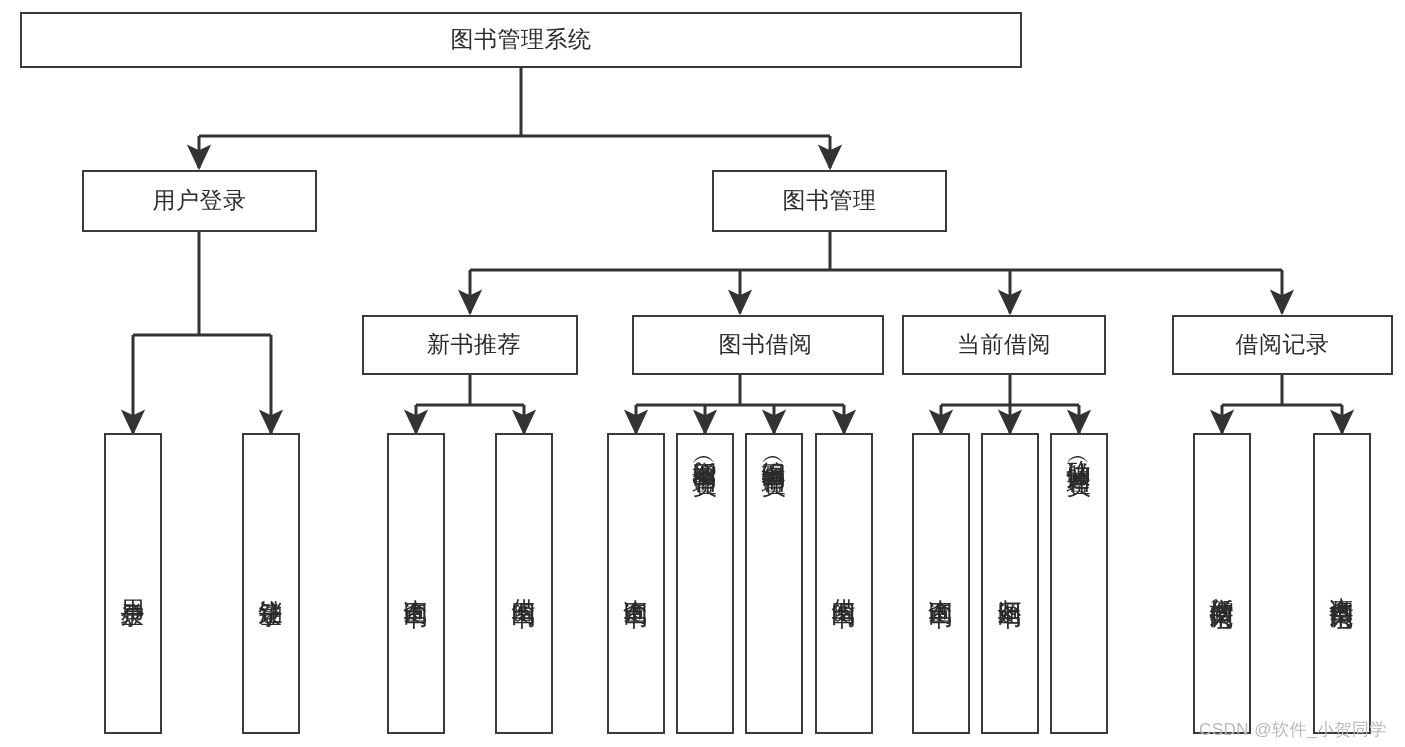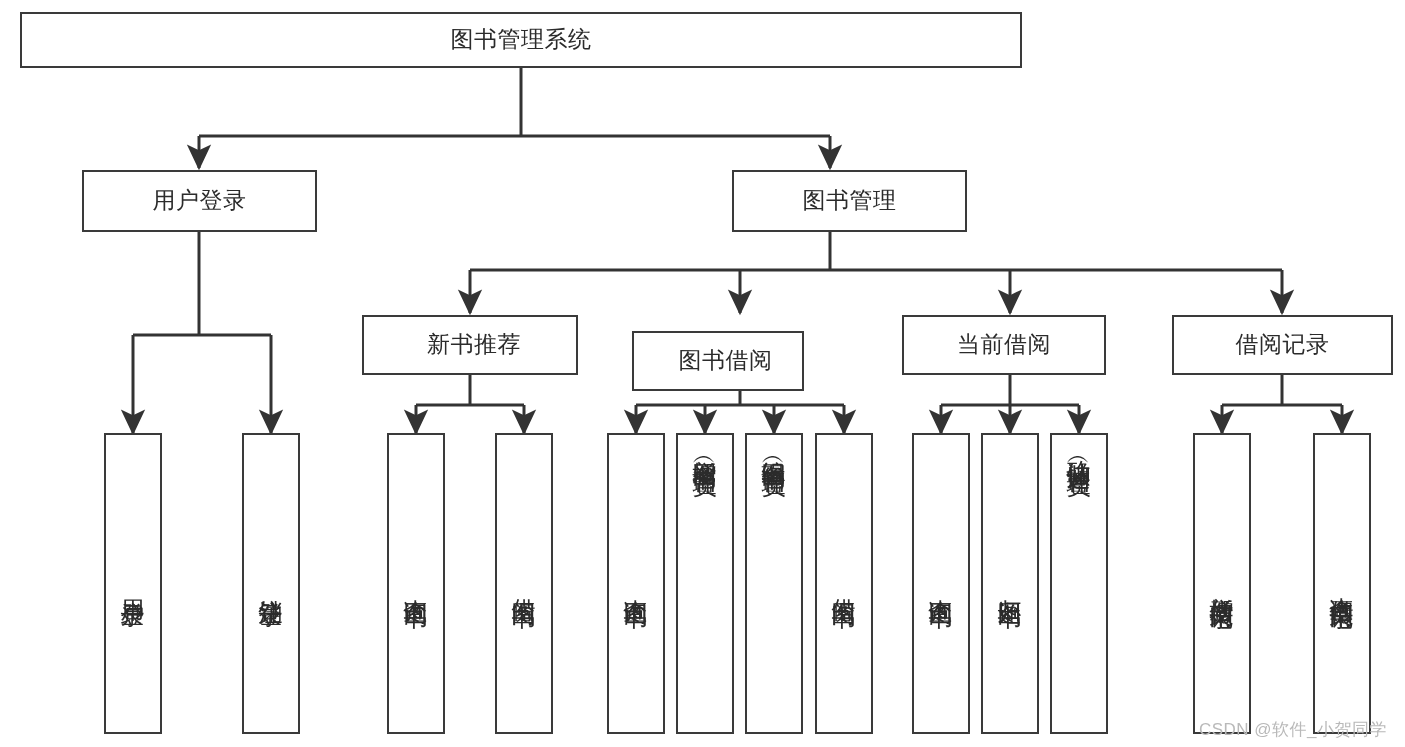--- a/index.html
+++ b/index.html
@@ -131,28 +131,28 @@
     </g>
   </svg>
 
   <div class="node h" style="left:20px; top:12px; width:1002px; height:56px;">
     <span class="label">图书管理系统</span>
   </div>
 
   <div class="node h" style="left:82px; top:170px; width:235px; height:62px;">
     <span class="label">用户登录</span>
   </div>
-  <div class="node h" style="left:732px; top:170px; width:235px; height:62px;">
+  <div class="node h" style="left:712px; top:170px; width:235px; height:62px;">
     <span class="label">图书管理</span>
   </div>
 
   <div class="node h" style="left:362px; top:315px; width:216px; height:60px;padding-left:8px;">
     <span class="label">新书推荐</span>
   </div>
-  <div class="node h" style="left:632px; top:331px; width:172px; height:60px;padding-left:15px;">
+  <div class="node h" style="left:632px; top:315px; width:252px; height:60px;padding-left:15px;">
     <span class="label">图书借阅</span>
   </div>
   <div class="node h" style="left:902px; top:315px; width:204px; height:60px;">
     <span class="label">当前借阅</span>
   </div>
   <div class="node h" style="left:1172px; top:315px; width:221px; height:60px;">
     <span class="label">借阅记录</span>
   </div>
 
   <div class="node v mid" style="left:104px; top:433px; width:58px; height:301px;">

